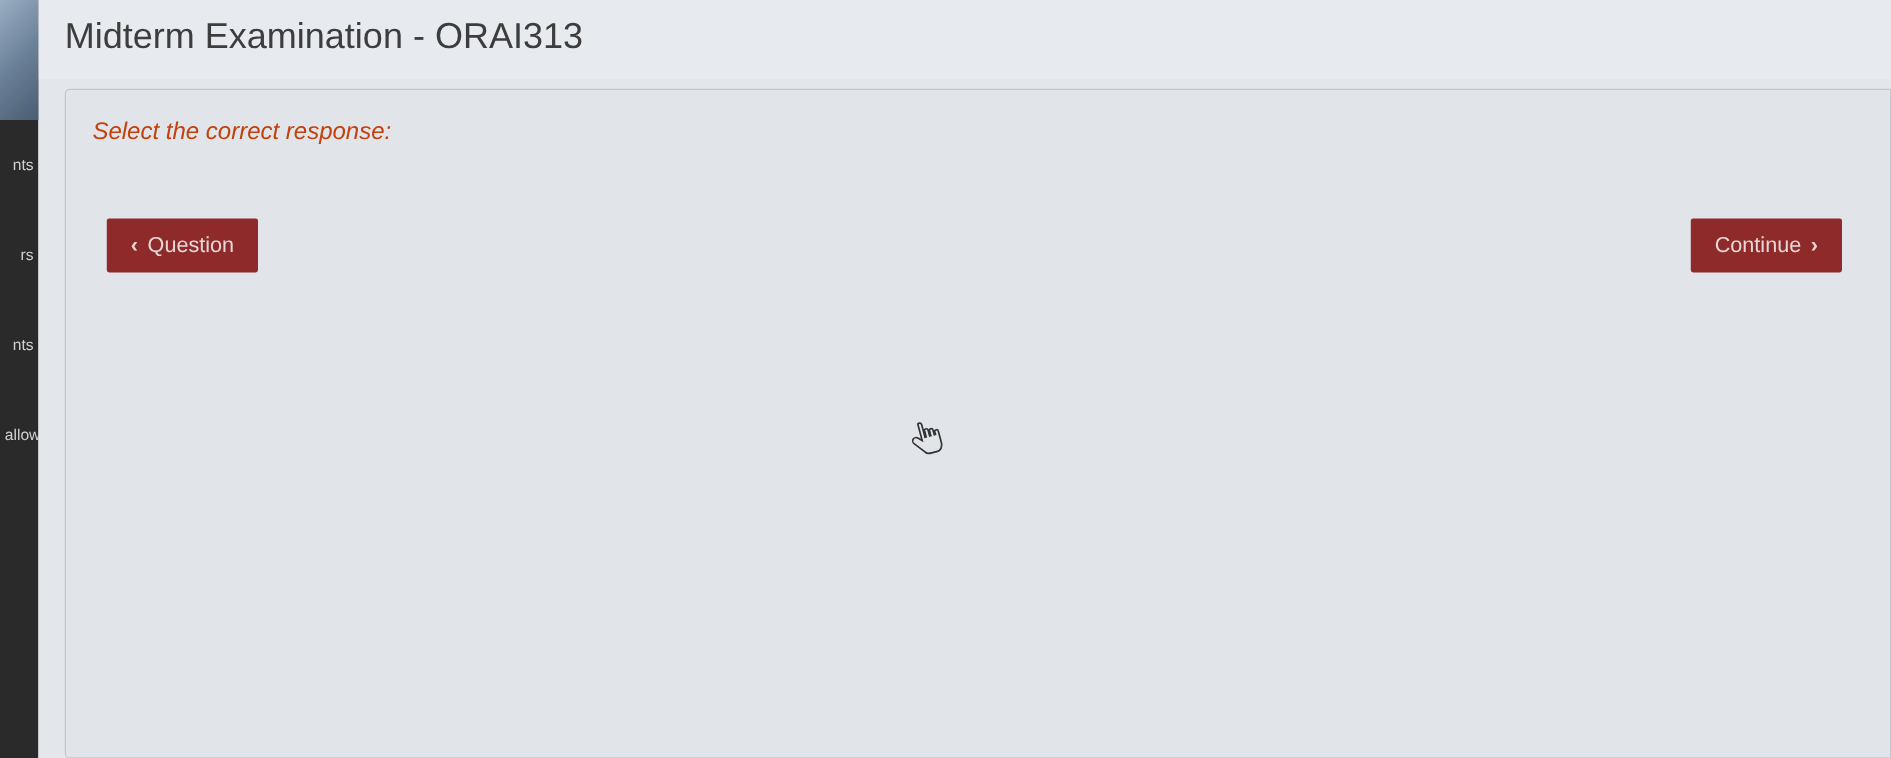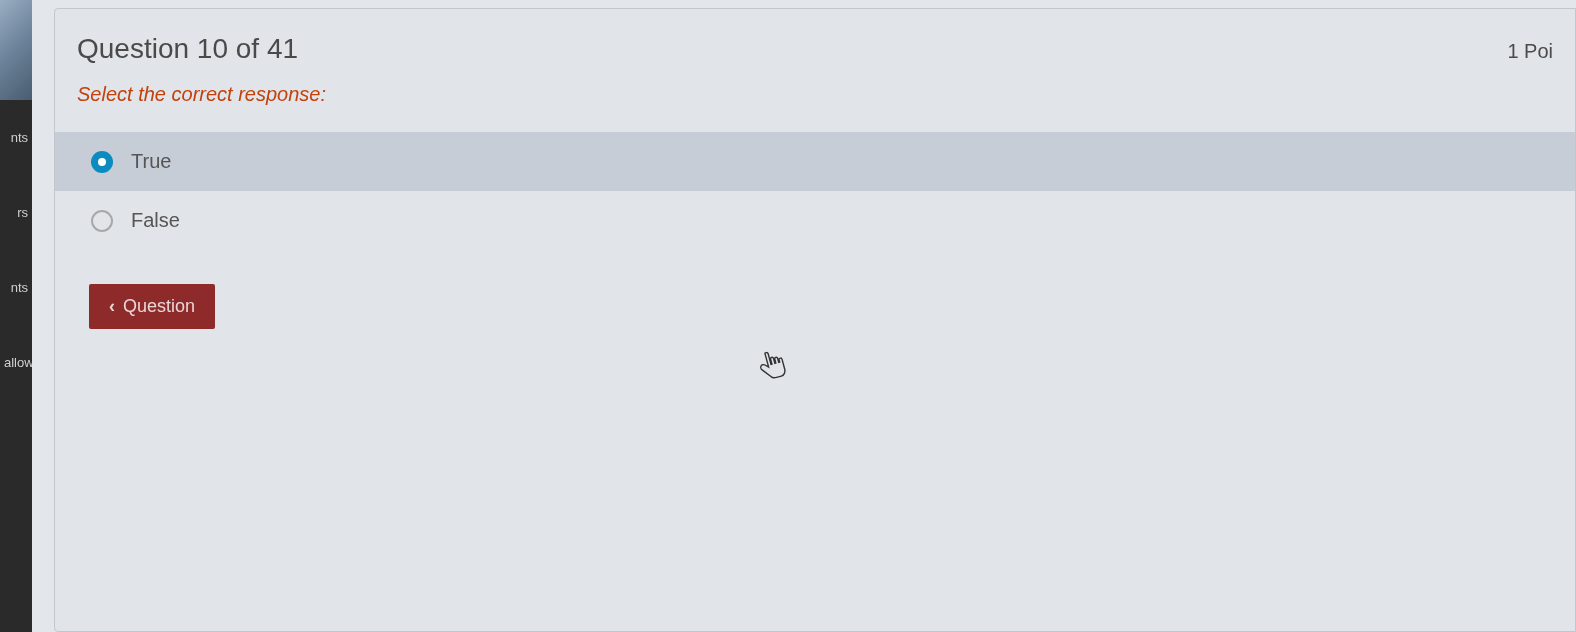--- a/index.html
+++ b/index.html
@@ -157,45 +157,36 @@
 
 <div class="sidebar-top-img"></div>
 <div class="sidebar">
   <div class="sidebar-item">nts</div>
   <div class="sidebar-item">rs</div>
   <div class="sidebar-item">nts</div>
   <div class="sidebar-item">allow</div>
 </div>
 
 <div class="main">
+  <div class="exam-title">Midterm Examination - ORAI313</div>
 
   <div class="question-card">
-    <div class="question-header">
-      <div class="question-number">Question 10 of 41</div>
-      <div class="points">1 Poi</div>
-    </div>
 
 
     <div class="prompt">Select the correct response:</div>
 
-    <div class="options">
-      <div class="option selected">
-        <span class="radio checked"></span>
-        <span>True</span>
-      </div>
-      <div class="option">
-        <span class="radio"></span>
-        <span>False</span>
-      </div>
-    </div>
 
     <div class="nav-buttons">
       <button class="btn">
         <span class="chev">‹</span>
         <span>Question</span>
+      </button>
+      <button class="btn">
+        <span>Continue</span>
+        <span class="chev">›</span>
       </button>
     </div>
   </div>
 </div>
 
 <div class="cursor-hand">
   <svg width="26" height="30" viewBox="0 0 26 30">
     <path d="M 9 2 L 9 16 L 6 13 C 5 12 3 12 2 13 C 1 14 1 16 2 17 L 9 26 C 10 28 12 28 14 28 L 19 28 C 22 28 24 25 24 22 L 24 12 C 24 10 22 10 21 11 L 21 14 L 20 14 L 20 10 C 20 8 18 8 17 9 L 17 14 L 16 14 L 16 9 C 16 7 14 7 13 8 L 13 14 L 12 14 L 12 3 C 12 1 9 1 9 2 Z" fill="none" stroke="#333" stroke-width="1.4"></path>
   </svg>
 </div>

